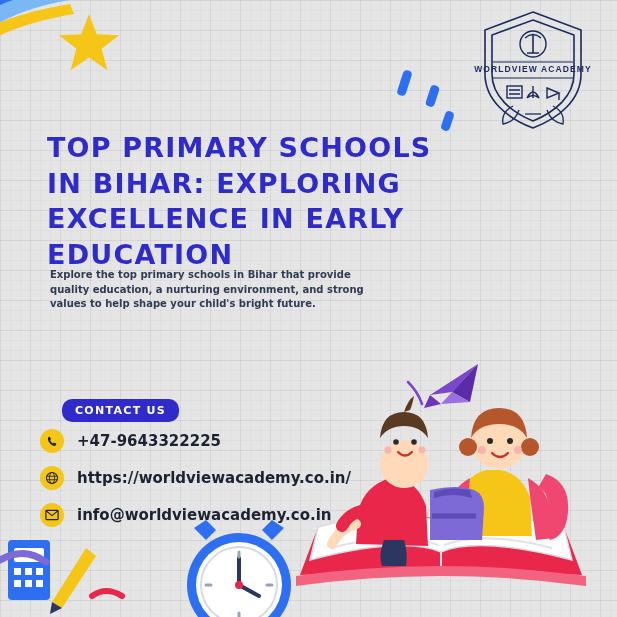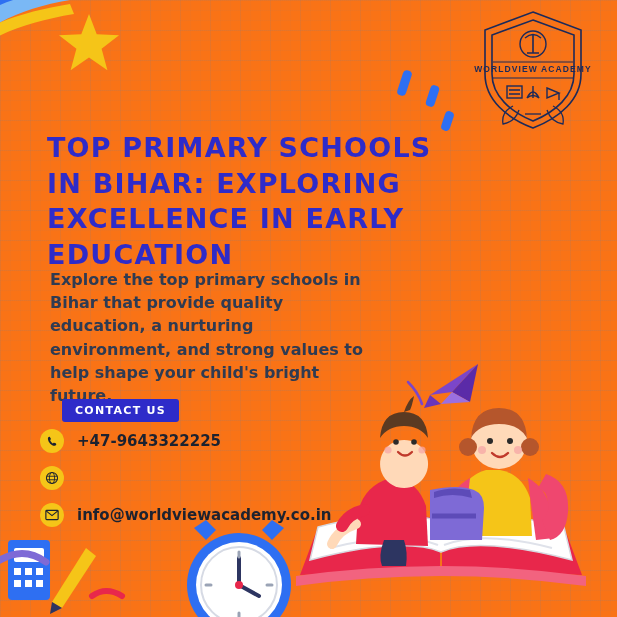--- a/index.html
+++ b/index.html
@@ -5,21 +5,21 @@
   html, body {
     margin: 0;
     padding: 0;
     background: #ffffff;
   }
   .poster {
     position: relative;
     width: 617px;
     height: 617px;
     overflow: hidden;
-    background: #f97316;
+    background: #e5e5e5;
     font-family: "Liberation Sans", sans-serif;
   }
   
   .grid {
     position: absolute;
     inset: 0;
     background-image:
       linear-gradient(to right, rgba(120,130,150,0.11) 1px, transparent 1px),
       linear-gradient(to bottom, rgba(120,130,150,0.11) 1px, transparent 1px);
     background-size: 30px 30px;
@@ -76,37 +76,37 @@
     letter-spacing: 1.2px;
     text-transform: uppercase;
     font-family: "DejaVu Sans", sans-serif;
     margin-top: 22px;
   }
   .subtext {
     position: absolute;
     left: 50px;
     top: 268px;
     width: 320px;
-    font-size: 16px;
+    font-size: 10px;
     line-height: 1.45;
     color: #2f3b52;
     font-weight: bold;
     font-family: "DejaVu Sans", sans-serif;
   }
   .contact-badge {
     position: absolute;
     left: 62px;
     top: 399px;
     background: #2e2bc9;
     color: #ffffff;
     font-size: 11px;
     font-weight: bold;
     letter-spacing: 1.3px;
     padding: 5px 13px 5px 13px;
-    border-radius: 3px;
+    border-radius: 10px;
     font-family: "DejaVu Sans", sans-serif;
   }
   .contact-list {
     position: absolute;
     left: 40px;
     top: 424px;
     width: 340px;
   }
   .contact-row {
     display: flex;
@@ -208,20 +208,21 @@
       <span class="contact-text">+47-9643322225</span>
     </div>
     <div class="contact-row">
       <span class="contact-icon">
         <svg width="14" height="14" viewBox="0 0 24 24">
             <circle cx="12" cy="12" r="9.5" fill="none" stroke="#1c2230" stroke-width="1.8"></circle>
             <ellipse cx="12" cy="12" rx="4.5" ry="9.5" fill="none" stroke="#1c2230" stroke-width="1.5"></ellipse>
             <path d="M2.8 9h18.4M2.8 15h18.4" stroke="#1c2230" stroke-width="1.5"></path>
           </svg>
       </span>
+      <span class="contact-text">https://worldviewacademy.co.in/</span>
     </div>
     <div class="contact-row">
       <span class="contact-icon">
         <svg width="14" height="12" viewBox="0 0 24 20">
             <rect x="1.5" y="2" width="21" height="16" rx="1.5" fill="none" stroke="#1c2230" stroke-width="2"></rect>
             <path d="M2 3 L12 11 L22 3" fill="none" stroke="#1c2230" stroke-width="2"></path>
           </svg>
       </span>
       <span class="contact-text">info@worldviewacademy.co.in</span>
     </div>

